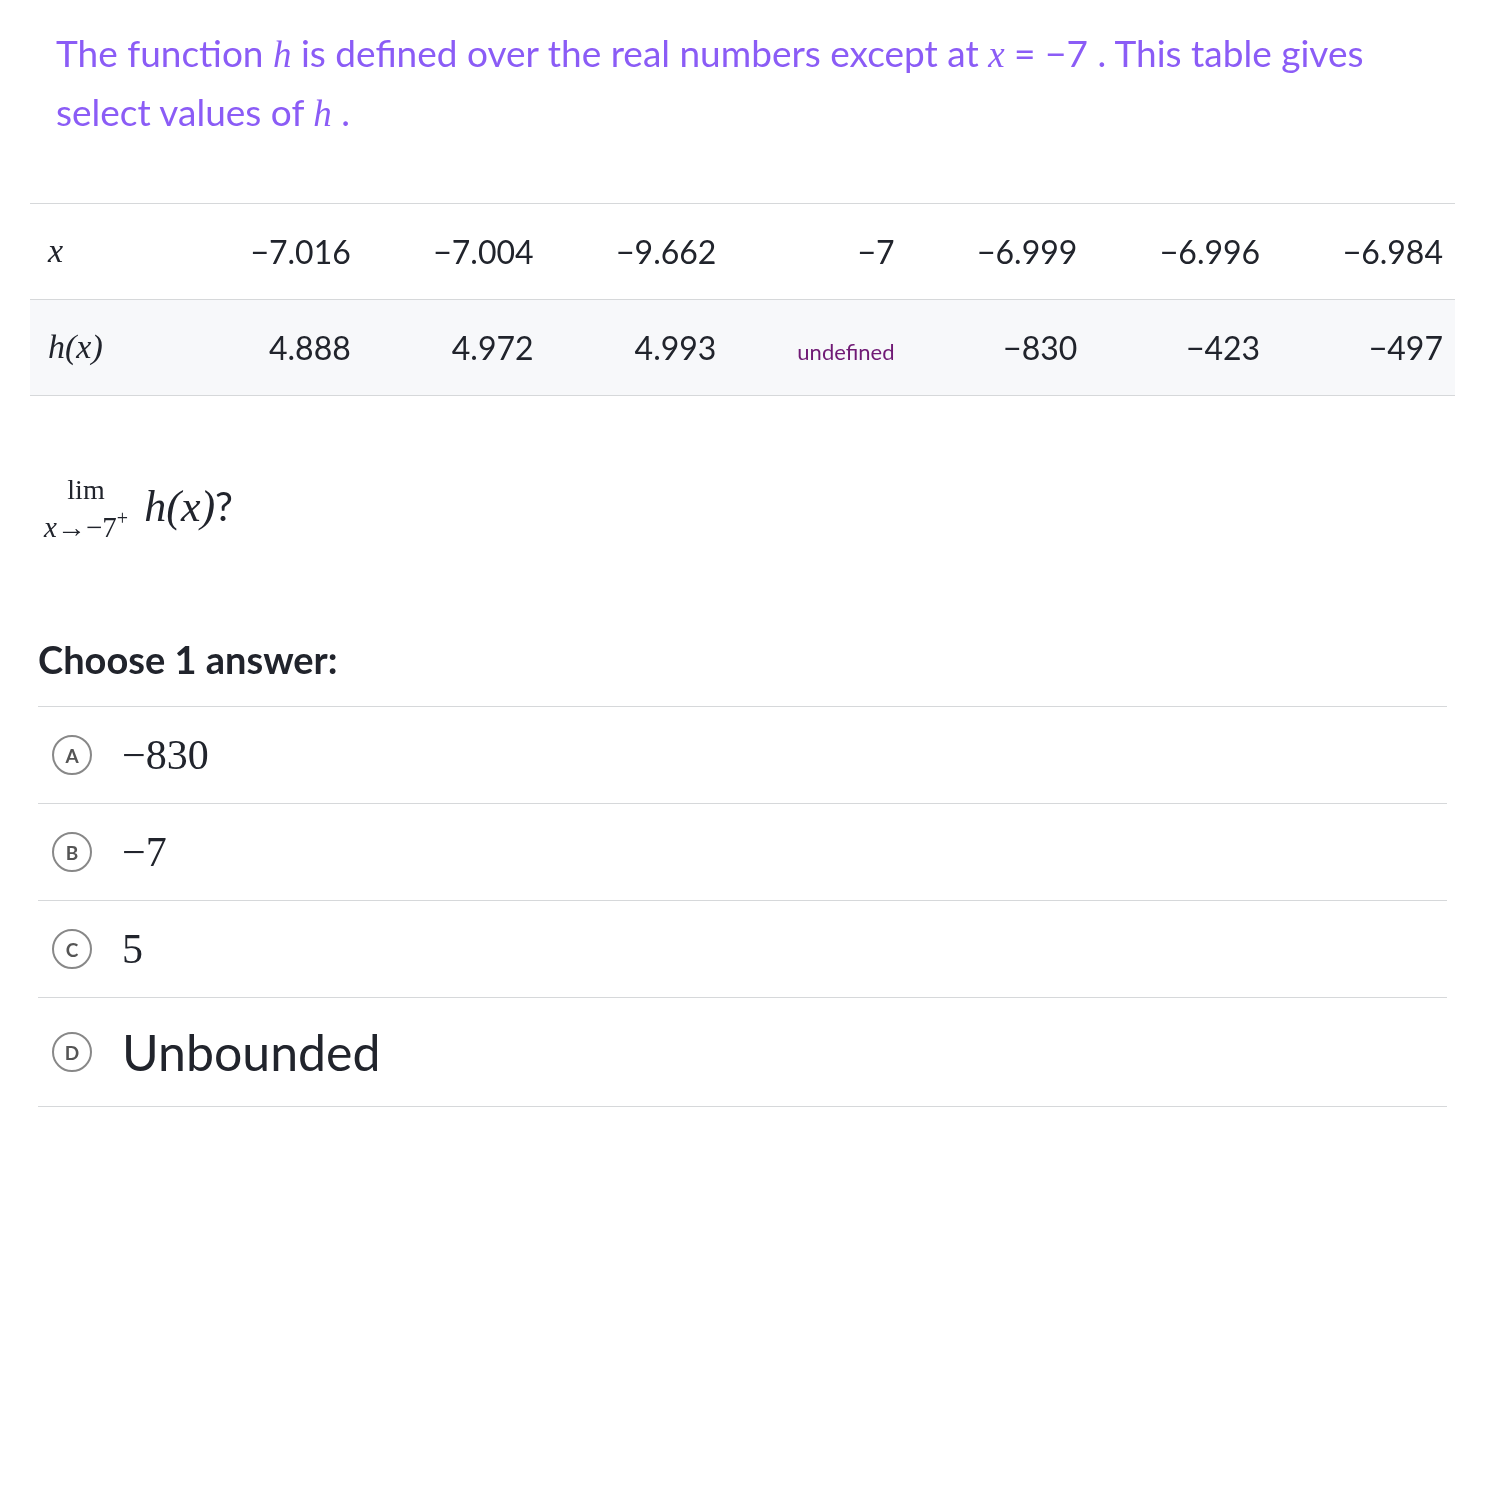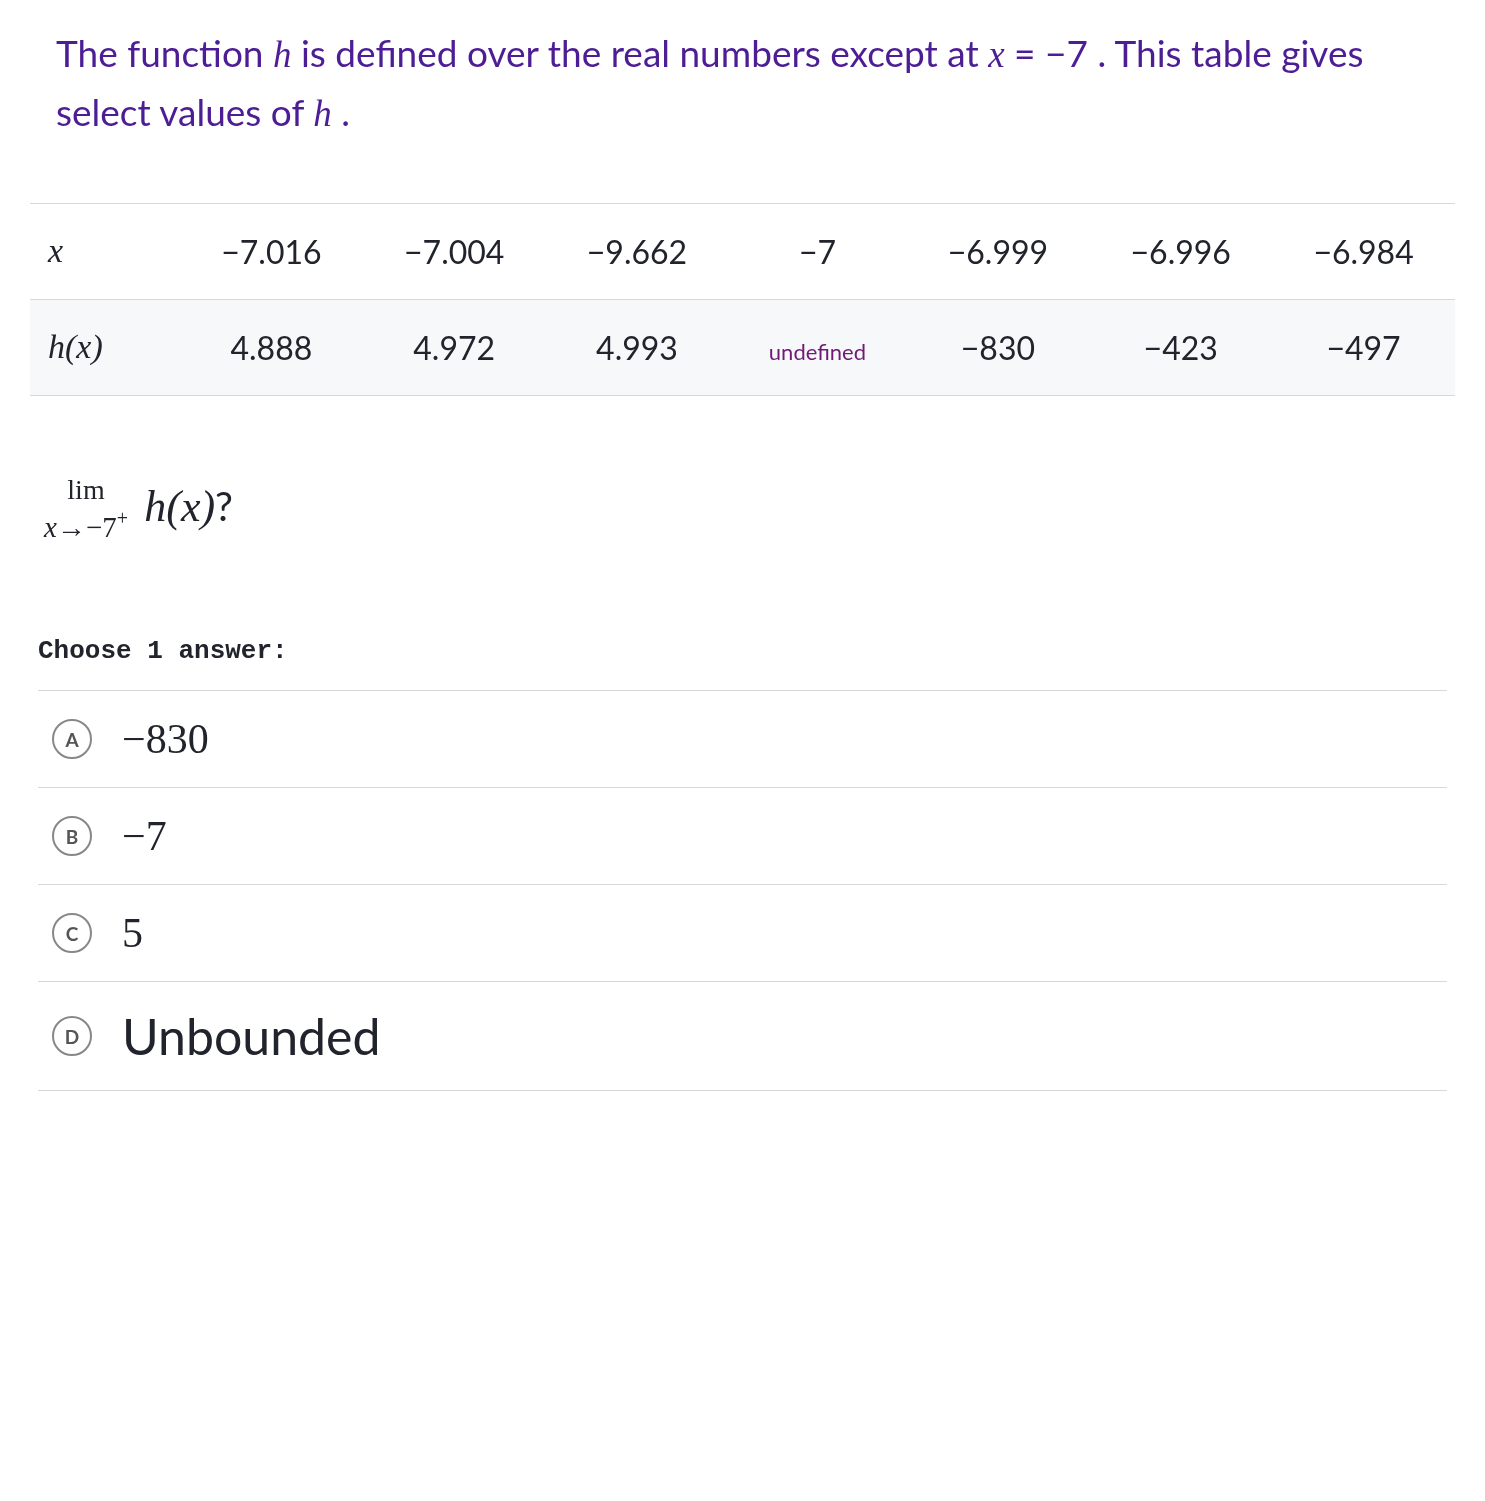--- a/index.html
+++ b/index.html
@@ -7,37 +7,37 @@
     font-family:"Lato","Helvetica Neue",Arial,sans-serif;
     color:#21242c;
     font-size:30px;
     padding:24px 30px 40px 30px;
     width:1485px;
     box-sizing:border-box;
   }
   .intro{
     font-size:37px;
     line-height:1.55;
-    color:#4c1d95;
+    color:#8b5cf6;
     margin:0 0 60px 26px;
   }
   .math-i{
     font-family:"Times New Roman",Times,serif;
     font-style:italic;
   }
   .mn7{white-space:nowrap}
   table.data{
     border-collapse:collapse;
     width:100%;
     margin:0 0 80px 0;
     font-size:32px;
   }
   table.data td{
     padding:28px 12px;
-    text-align:center;
+    text-align:right;
     border-bottom:1px solid #d6d8da;
     white-space:nowrap;
   }
   table.data tr:first-child td{border-top:1px solid #d6d8da}
   table.data td:first-child{
     text-align:left;
     font-family:"Times New Roman",Times,serif;
     font-style:italic;
     font-size:34px;
     padding-left:18px;
@@ -64,23 +64,22 @@
     font-size:29px;display:block;margin-top:2px;
   }
   .limit .sup{font-size:20px;vertical-align:super;position:relative;top:-1px}
   .hx-expr{
     font-family:"Times New Roman",Times,serif;
     font-style:italic;
     font-size:44px;
   }
   .choose{
     font-weight:700;
-    font-size:26px;
+    font-size:38px;
     margin:0 0 24px 8px;
-    font-family:Liberation Mono, monospace;
   }
   .answers{margin-left:8px;margin-right:8px}
   .ans{
     border-top:1px solid #d6d8da;
     padding:24px 8px 24px 14px;
     display:flex;
     align-items:center;
     gap:30px;
     cursor:pointer;
   }

